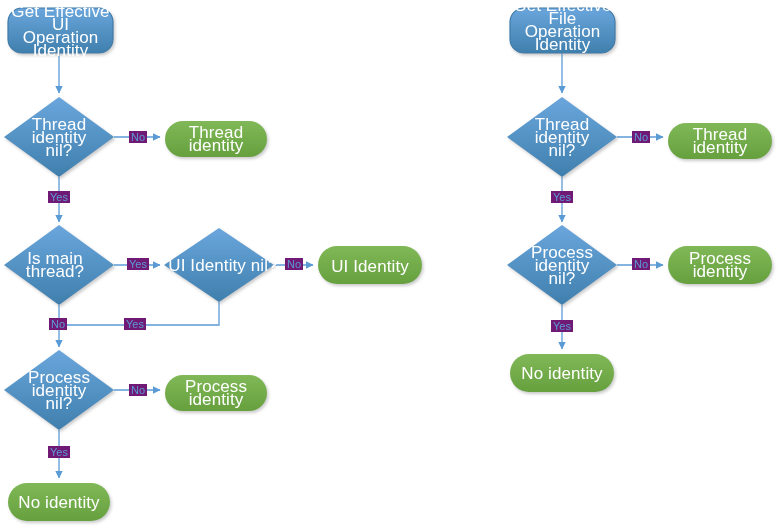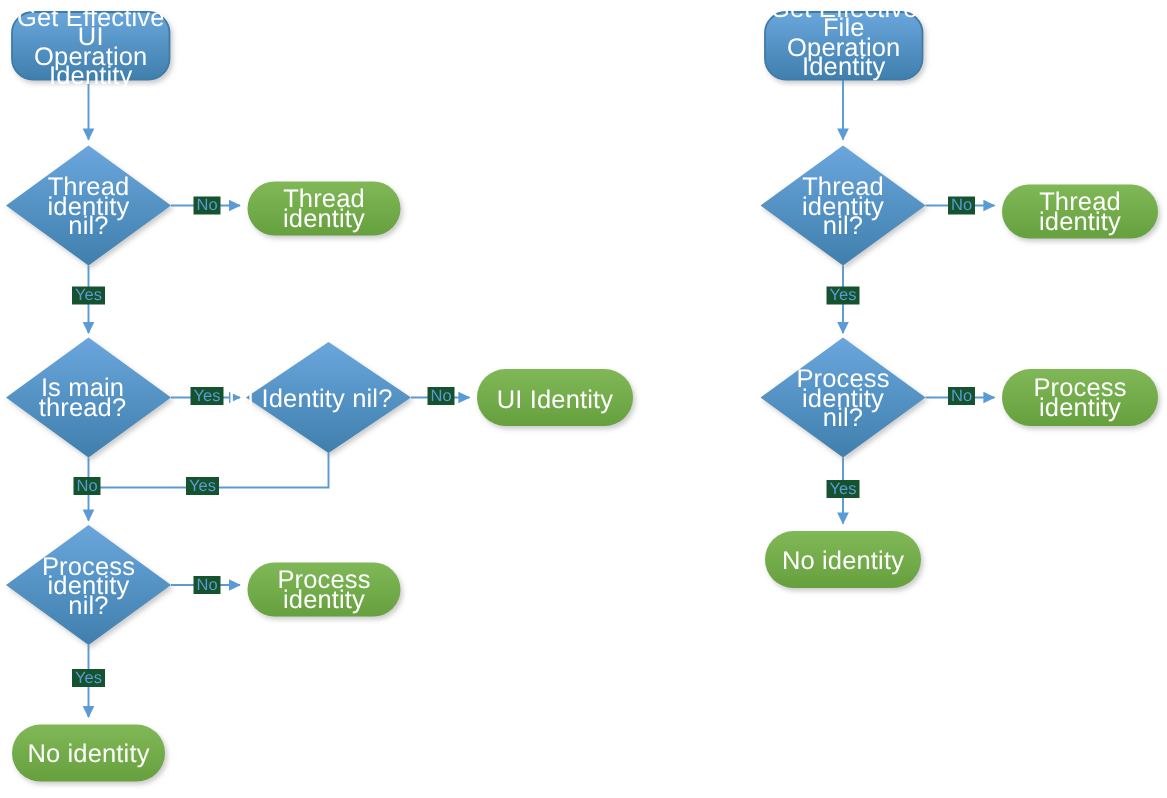--- a/index.html
+++ b/index.html
@@ -34,21 +34,21 @@
     letter-spacing: 0.1px;
     pointer-events: none;
     white-space: pre-line;
   }
   .edge-label {
     position: absolute;
     color: #5b9bd5;
     font-family: "Liberation Sans", sans-serif;
     font-size: 11px;
     line-height: 12px;
-    background: #14532d;
+    background: #701a75;
     padding: 0 2px;
     white-space: nowrap;
   }
 </style>
 </head>
 <body>
 
 <svg id="canvas" width="778" height="532" viewBox="0 0 778 532" xmlns="http://www.w3.org/2000/svg">
   <defs>
     <linearGradient id="gradBlue" x1="0" y1="0" x2="0" y2="1">
@@ -123,21 +123,21 @@
     <rect x="510" y="354" width="104" height="38" rx="19" ry="19" fill="url(#gradGreen)" filter="url(#softShadow)"></rect>
   </g>
 </svg>
 
 <div class="node-text" style="left:8px;  top:8px;   width:105px; height:45px;">Get Effective UI
 Operation Identity</div>
 <div class="node-text" style="left:4px;  top:115px; width:110px; height:44px;">Thread identity
 nil?</div>
 <div class="node-text" style="left:165px;top:121px; width:102px; height:36px;">Thread identity</div>
 <div class="node-text" style="left:0;  top:251px; width:110px; height:28px;">Is main thread?</div>
-<div class="node-text" style="left:152px;top:251px; width:110px; height:28px;text-align:center;">UI Identity nil?</div>
+<div class="node-text" style="left:168px;top:251px; width:110px; height:28px;text-align:center;">UI Identity nil?</div>
 <div class="node-text" style="left:318px;top:246px; width:104px; height:40px;">UI Identity</div>
 <div class="node-text" style="left:4px;  top:368px; width:110px; height:44px;">Process identity
 nil?</div>
 <div class="node-text" style="left:165px;top:375px; width:102px; height:36px;">Process identity</div>
 <div class="node-text" style="left:8px;  top:483px; width:102px; height:38px;">No identity</div>
 
 <div class="edge-label" style="left:129px; top:131px;">No</div>
 <div class="edge-label" style="left:48px;  top:191px;">Yes</div>
 <div class="edge-label" style="left:127px; top:258px;">Yes</div>
 <div class="edge-label" style="left:285px; top:258px;">No</div>

